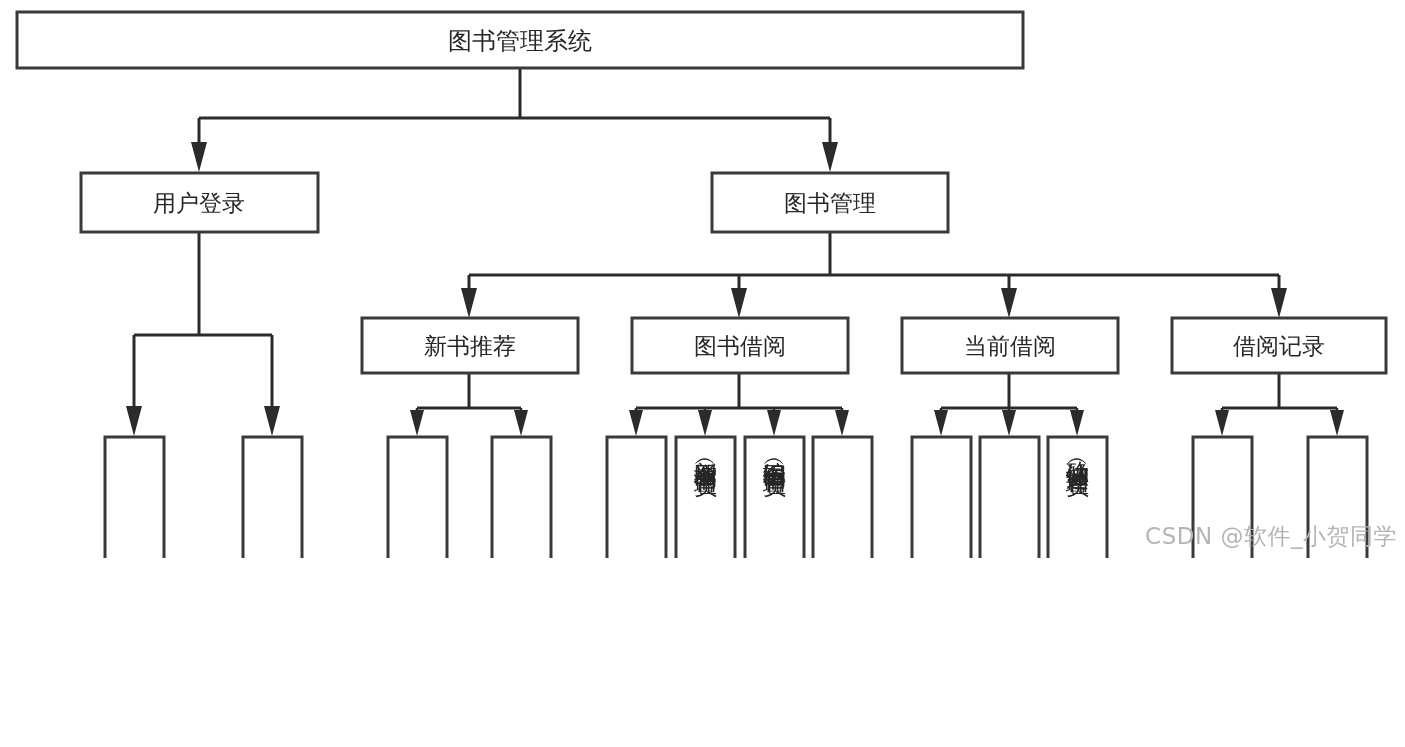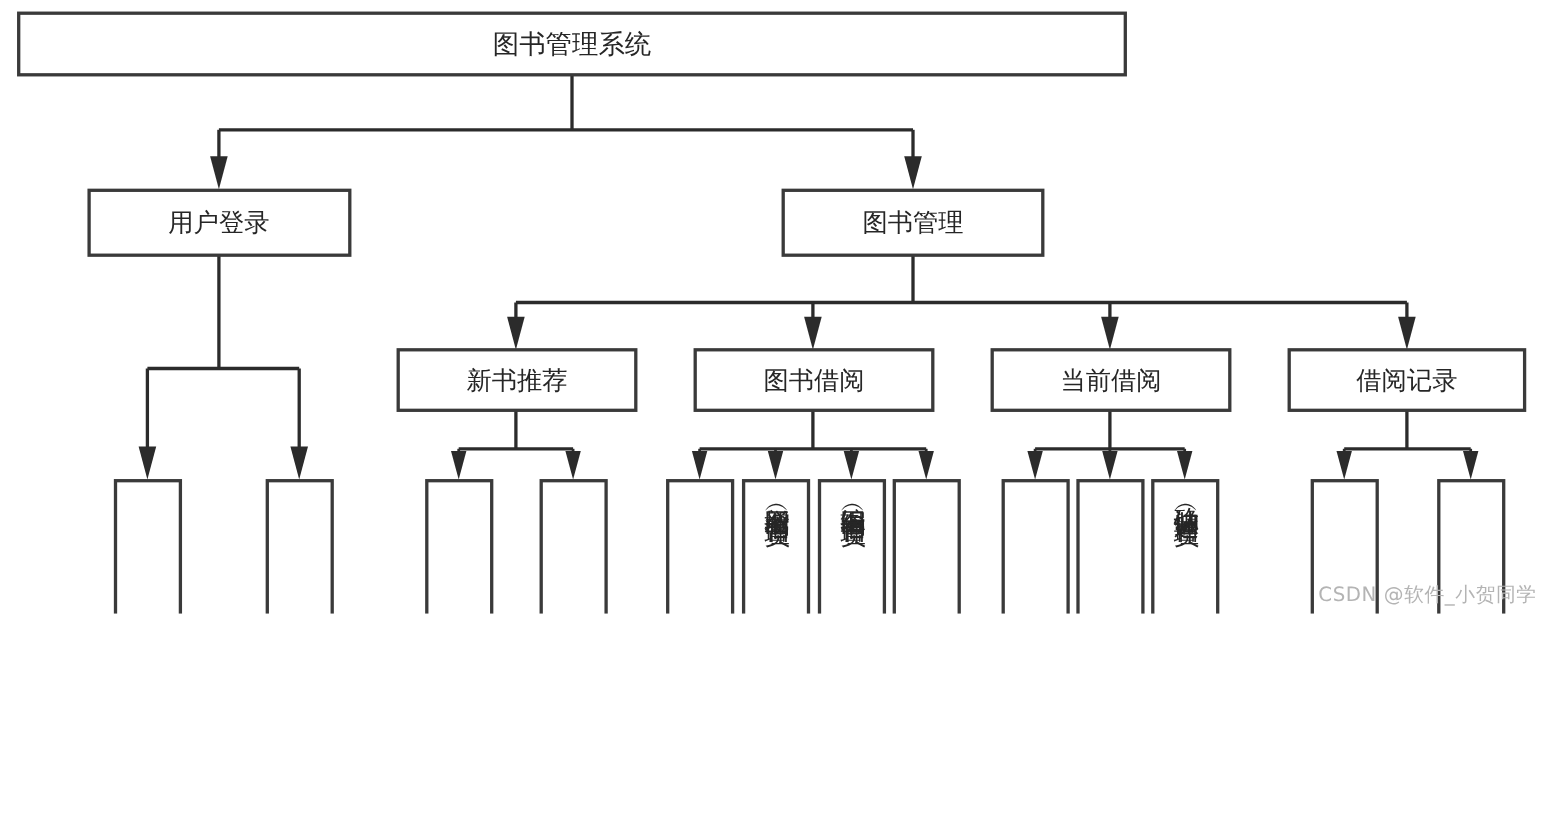--- a/index.html
+++ b/index.html
@@ -73,21 +73,21 @@
     line-height: 1.18;
     letter-spacing: 2px;
     color: #262626;
     white-space: nowrap;
   }
   .watermark {
     position: absolute;
     right: 8px;
     bottom: 6px;
     font-family: "DejaVu Sans", "Liberation Sans", sans-serif;
-    font-size: 18px;
+    font-size: 23px;
     color: #b4b4b4;
     letter-spacing: 0.5px;
     white-space: nowrap;
   }
 </style>
 </head>
 <body>
 
 <div id="diagram-root">
 

